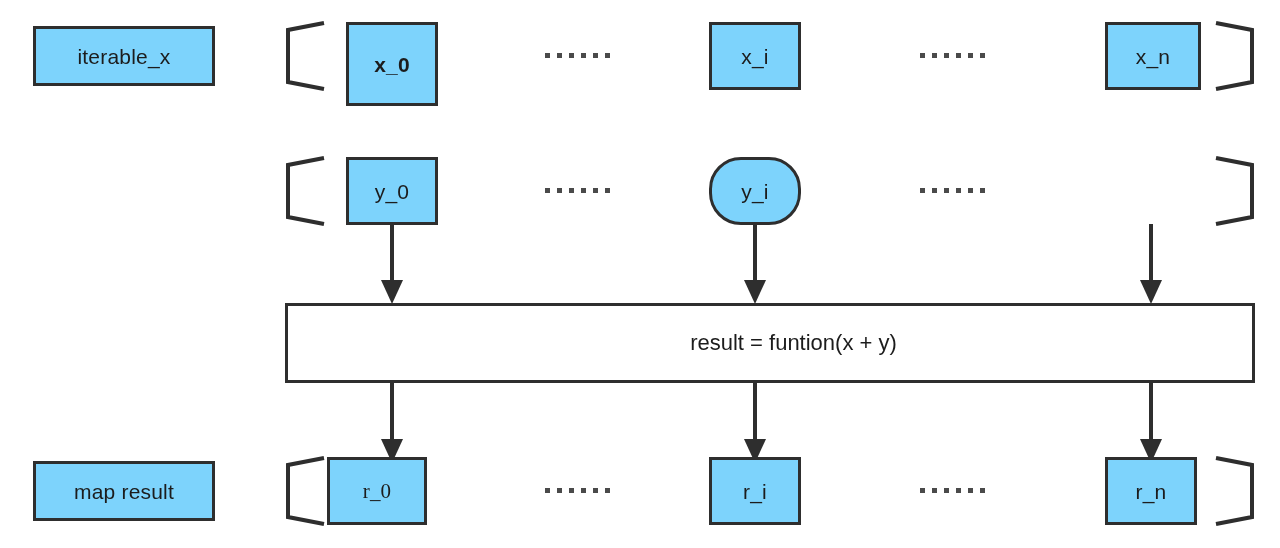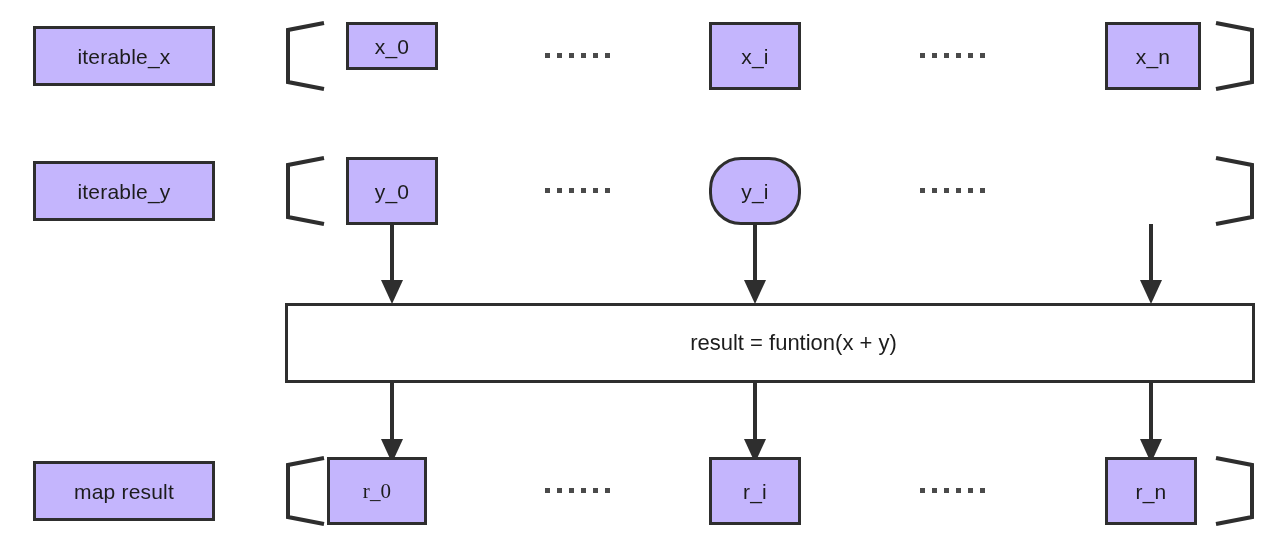--- a/index.html
+++ b/index.html
@@ -14,21 +14,21 @@
     position: relative;
     width: 1280px;
     height: 548px;
     background: #ffffff;
     overflow: hidden;
   }
   .node-box {
     position: absolute;
     box-sizing: border-box;
     border: 3px solid #2e2e2e;
-    background: #c4b5fd;
+    background: #7dd3fc;
     display: flex;
     align-items: center;
     justify-content: center;
     color: #1c1c1c;
     font-size: 21px;
     letter-spacing: 0.2px;
     line-height: 1;
     white-space: nowrap;
   }
   .label-box {
@@ -75,21 +75,21 @@
 <body>
 
 <div id="diagram">
 
   <div class="node-box label-box" style="left:33px; top:26px; width:182px; height:60px;">iterable_x</div>
 
   <svg class="bracket" style="left:280px; top:20px;" width="46" height="72" viewBox="0 0 46 72">
     <polyline points="44,3 8,10 8,62 44,69" fill="none" stroke="#2e2e2e" stroke-width="4" stroke-linejoin="miter" stroke-linecap="butt"></polyline>
   </svg>
 
-  <div class="node-box cell-box" style="left:346px; top:22px; width:92px; height:48px;">x_0</div>
+  <div class="node-box cell-box" style="left:346px; top:22px; width:92px; height:84px;font-weight:bold;">x_0</div>
 
   <div class="ellipsis" style="left:545px; top:53px;">
     <i></i>
       <i></i>
       <i></i>
       <i></i>
       <i></i>
       <i></i>
   </div>
 
@@ -103,21 +103,20 @@
       <i></i>
       <i></i>
   </div>
 
   <div class="node-box cell-box" style="left:1105px; top:22px; width:96px; height:68px;">x_n</div>
 
   <svg class="bracket" style="left:1214px; top:20px;" width="46" height="72" viewBox="0 0 46 72">
     <polyline points="2,3 38,10 38,62 2,69" fill="none" stroke="#2e2e2e" stroke-width="4" stroke-linejoin="miter" stroke-linecap="butt"></polyline>
   </svg>
 
-  <div class="node-box label-box" style="left:33px; top:161px; width:182px; height:60px;">iterable_y</div>
 
   <svg class="bracket" style="left:280px; top:155px;" width="46" height="72" viewBox="0 0 46 72">
     <polyline points="44,3 8,10 8,62 44,69" fill="none" stroke="#2e2e2e" stroke-width="4" stroke-linejoin="miter" stroke-linecap="butt"></polyline>
   </svg>
 
   <div class="node-box cell-box" style="left:346px; top:157px; width:92px; height:68px;">y_0</div>
 
   <div class="ellipsis" style="left:545px; top:188px;">
     <i></i>
       <i></i>

